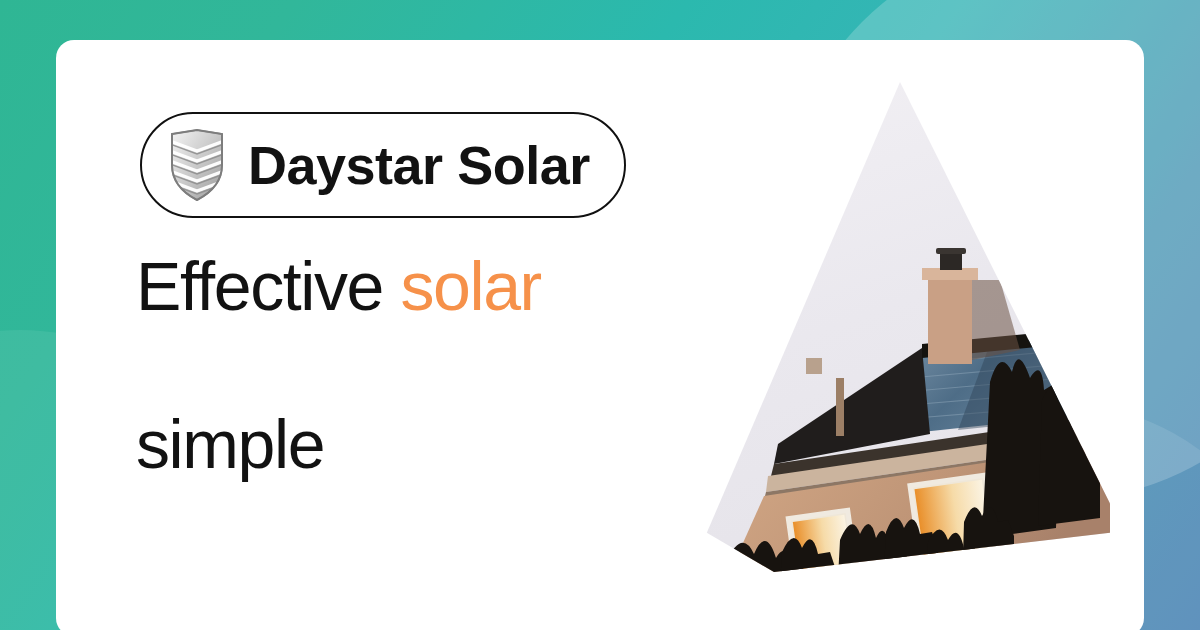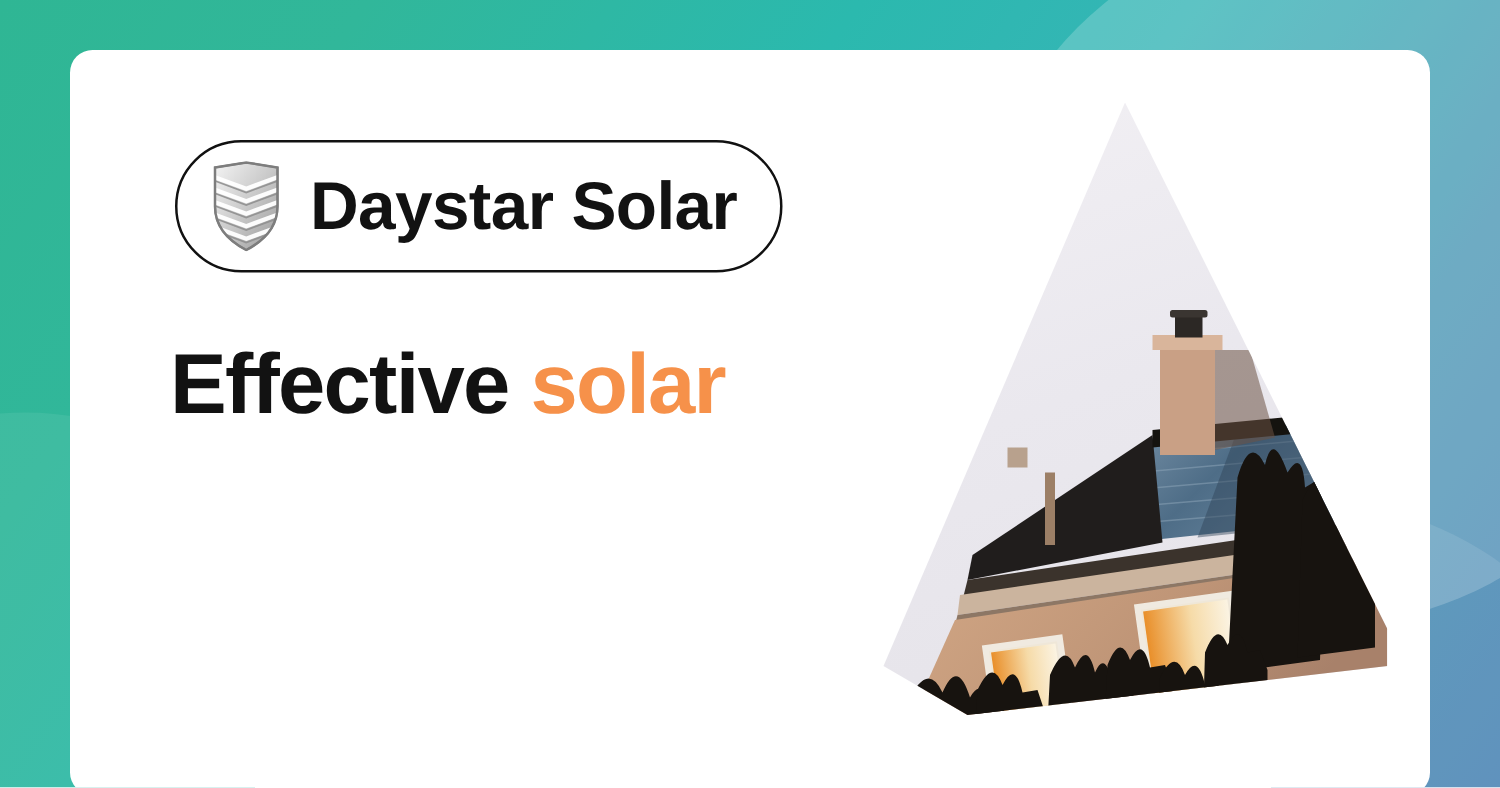--- a/index.html
+++ b/index.html
@@ -66,24 +66,24 @@
     font-weight:700;
     letter-spacing:-0.5px;
     color:#121212;
     white-space:nowrap;
     line-height:1;
   }
 
   
   .headline{
     position:absolute;
-    left:80px; top:228px;
+    left:80px; top:207px;
     width:540px;
     font-size:68px;
-    font-weight:700;
+    font-weight:400;
     line-height:1.16;
     letter-spacing:-1.4px;
     color:#121212;
   }
   .headline .hl-accent{ color:#f6914a; }
 
   
   .photo-wrap{
     position:absolute;
     left:634px; top:42px;
@@ -216,16 +216,17 @@
           </g>
         </g>
         <path d="M4 5 L29 1 L54 5 L54 36 Q54 58 29 71 Q4 58 4 36 Z" fill="none" stroke="#7d7d7d" stroke-width="2"></path>
       </svg>
       <span class="badge-text">Daystar Solar</span>
     </div>
 
     <h1 class="headline">
       <span>Effective </span><span class="hl-accent">solar</span><br>
       <br>
+      <span>simple</span>
     </h1>
 
   </div>
 </div>
 
 </body></html>

